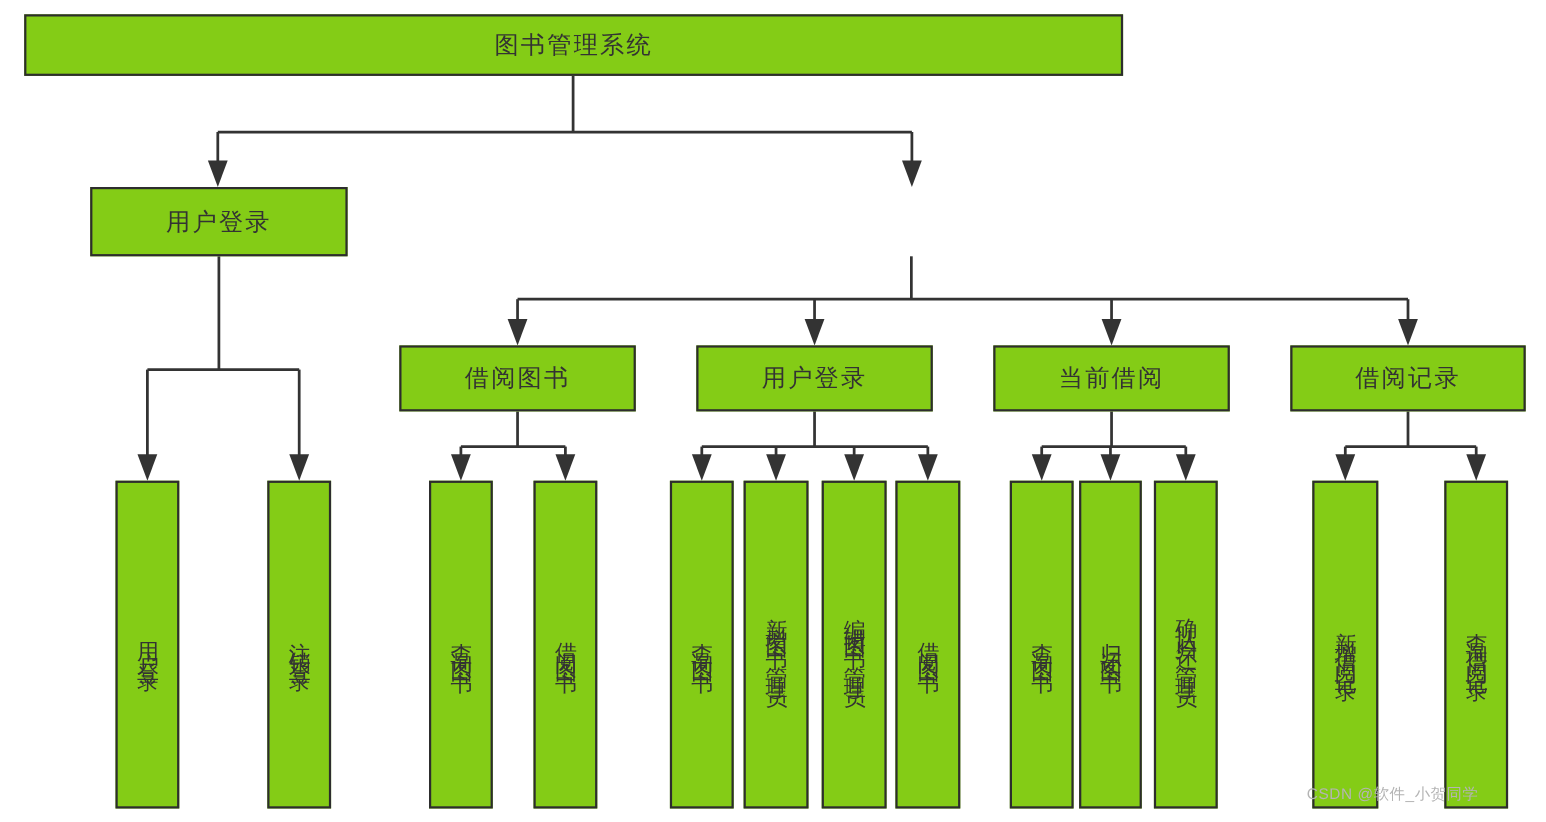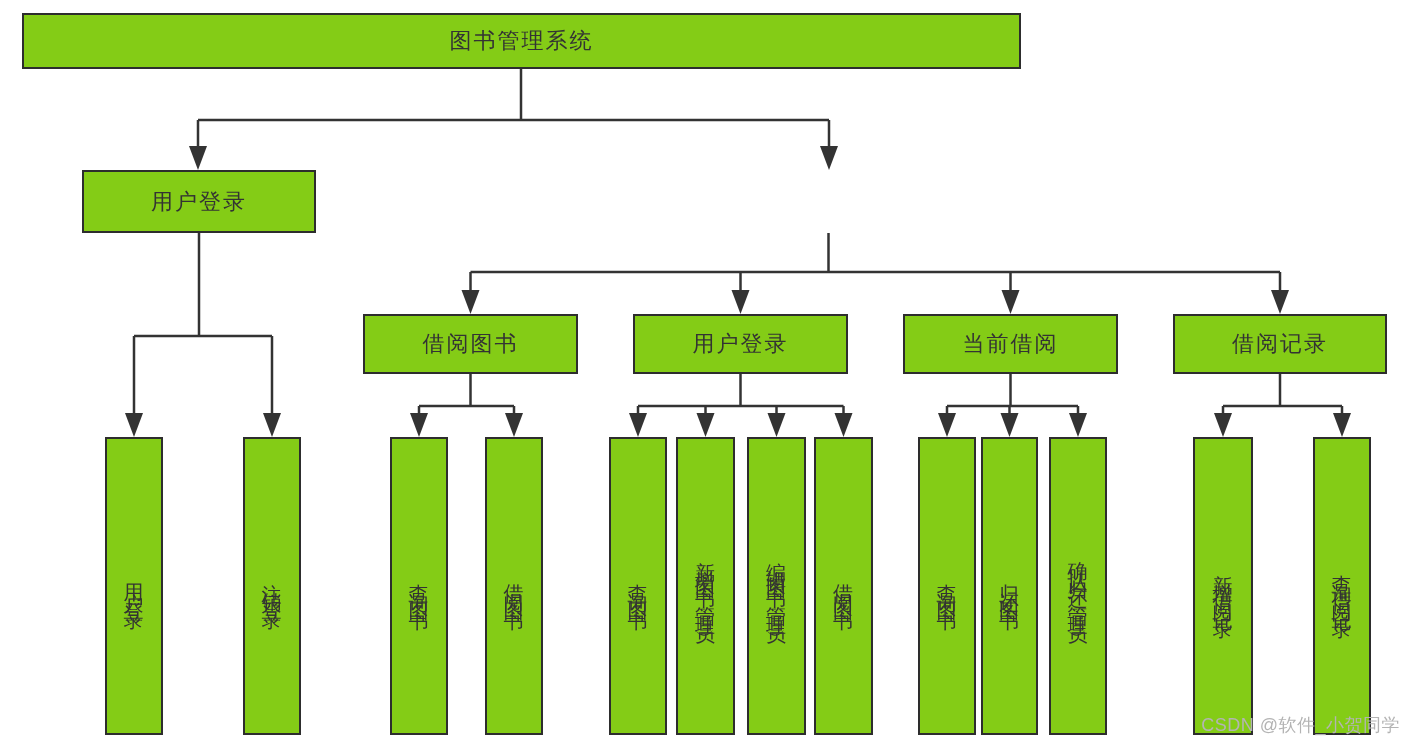--- a/index.html
+++ b/index.html
@@ -44,26 +44,25 @@
     text-orientation: mixed;
     font-size: 20px;
     letter-spacing: 9px;
     line-height: 1;
   }
   #watermark {
     position: absolute;
     left: 1188px;
     top: 713px;
     width: 212px;
-    font-size: 18px;
+    font-size: 14px;
     color: #b4b4b4;
     white-space: nowrap;
     z-index: 5;
     letter-spacing: 0.5px;
-    text-align: right;
   }
 </style>
 </head>
 <body>
 
 <div id="canvas">
 
   <svg id="wires" viewBox="0 0 1405 747" xmlns="http://www.w3.org/2000/svg">
     <g stroke="#333333" stroke-width="2.5" fill="none">
 

